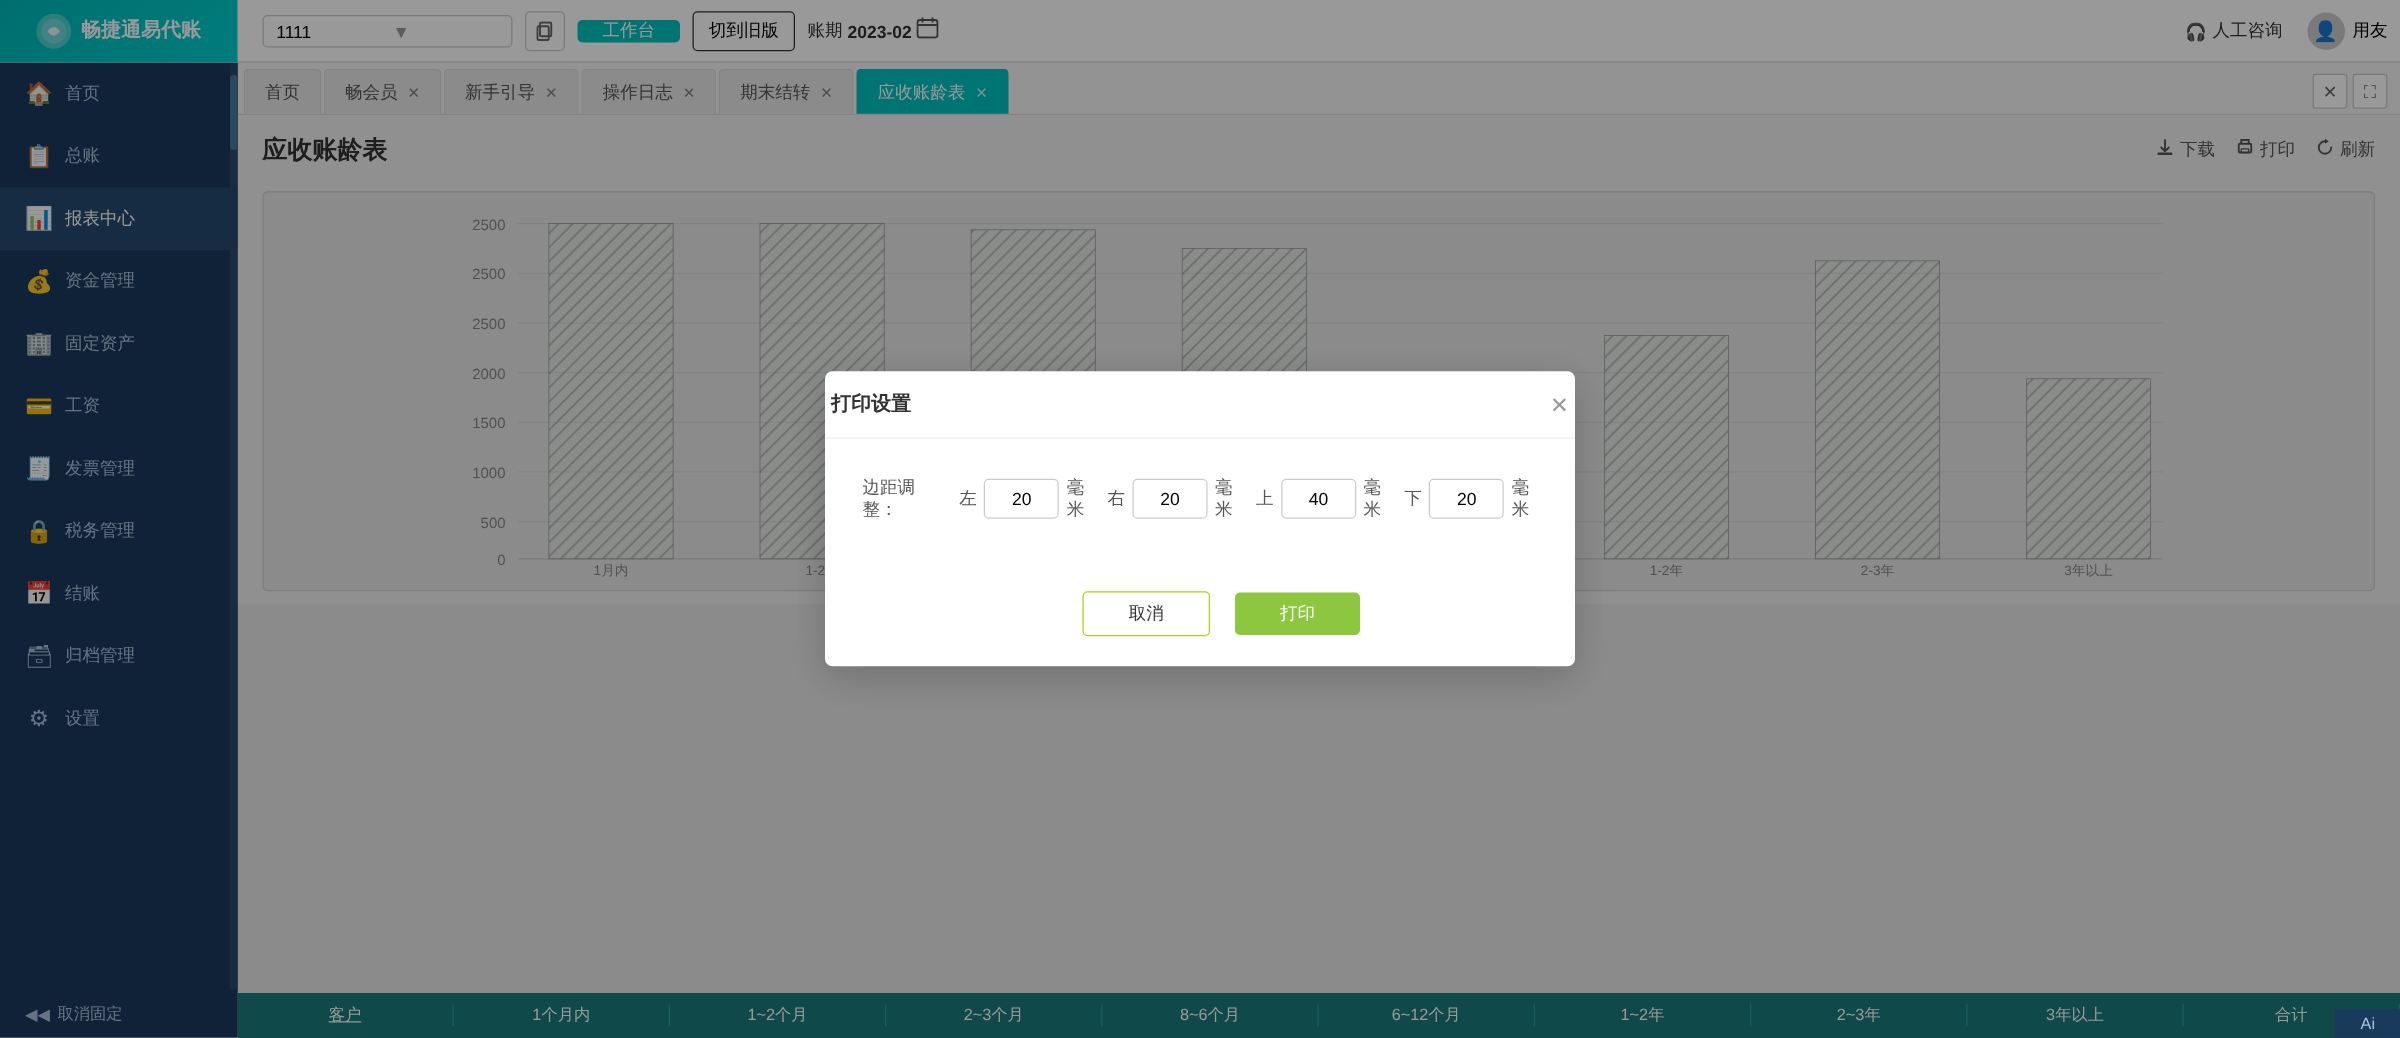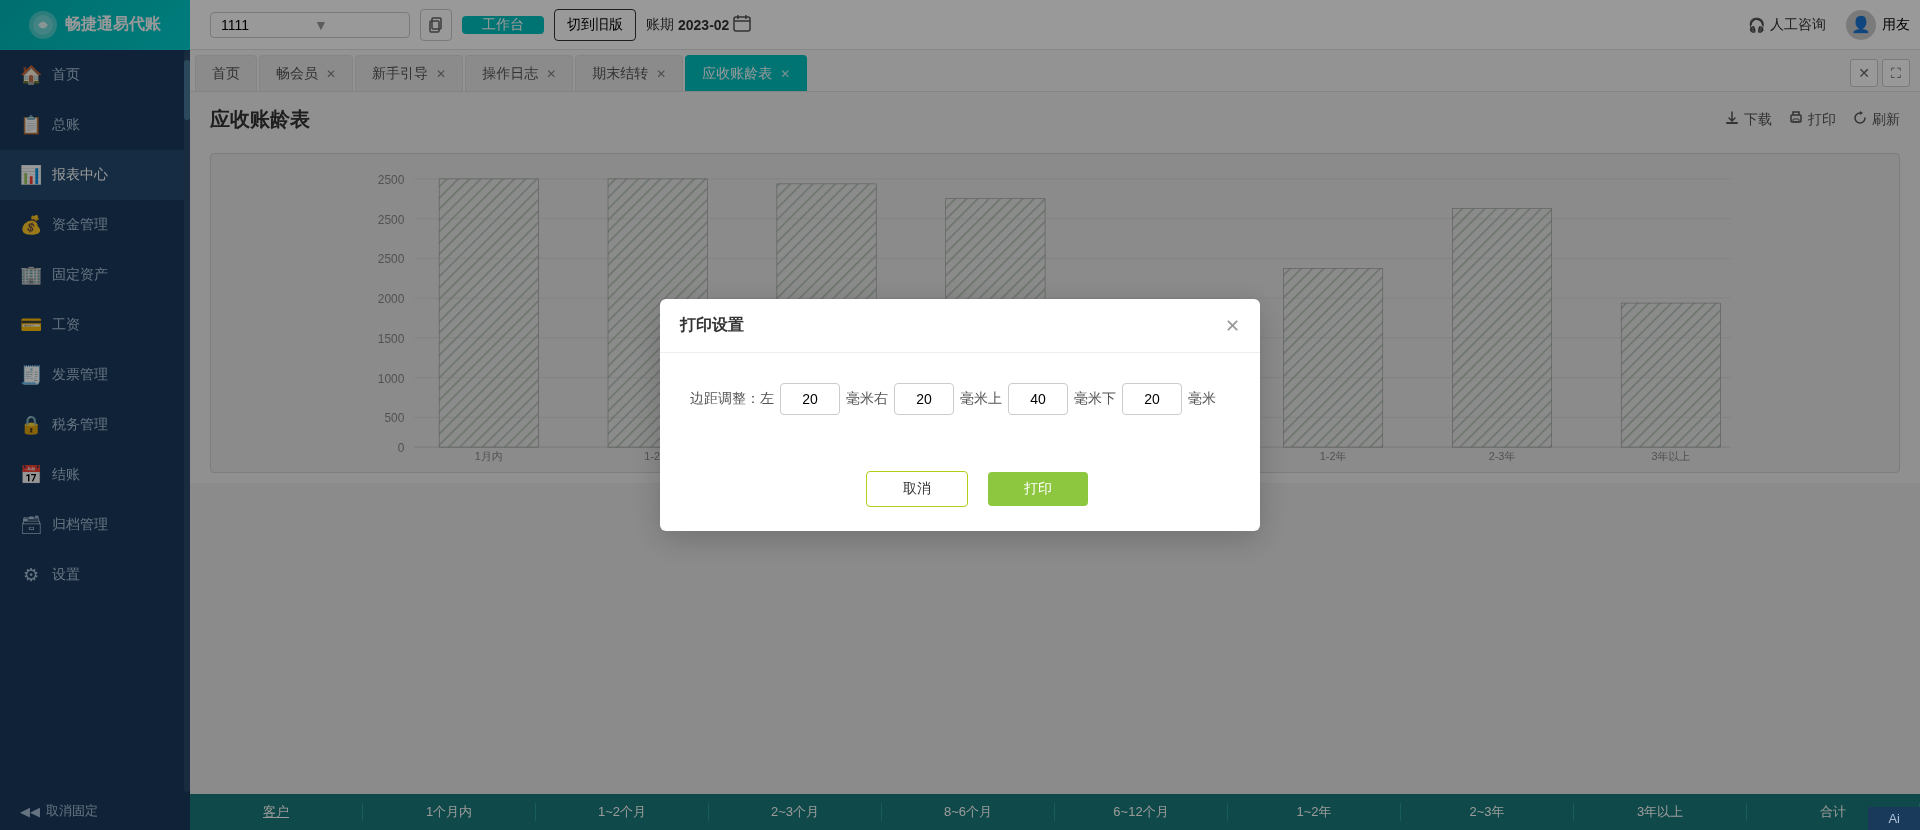--- a/index.html
+++ b/index.html
@@ -321,40 +321,41 @@
       background: #fff;
       border-radius: 6px;
       width: 600px;
       padding: 0;
       box-shadow: 0 8px 32px rgba(0,0,0,0.2);
     }
     .modal-header {
       display: flex;
       align-items: center;
       justify-content: space-between;
-      padding: 16px 20px;
+      padding: 16px 5px;
       border-bottom: 1px solid #eee;
     }
     .modal-title {
       font-size: 16px;
       font-weight: bold;
       color: #333;
     }
     .modal-close {
       cursor: pointer;
       color: #999;
       font-size: 18px;
       line-height: 1;
     }
     .modal-body {
       padding: 30px 30px 20px;
     }
     .margin-row {
       display: flex;
       align-items: center;
+      gap: 12px;
       margin-bottom: 20px;
     }
     .margin-label { color: #555; font-size: 14px; }
     .margin-group {
       display: flex;
       align-items: center;
       gap: 6px;
     }
     .margin-group-label { color: #555; font-size: 14px; }
     .margin-input {

